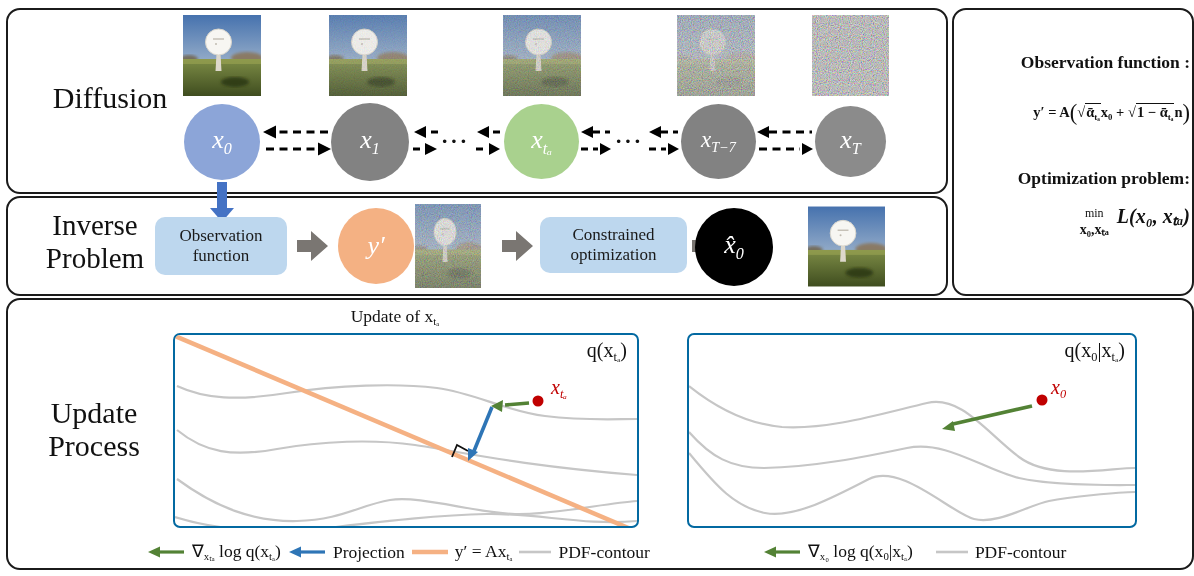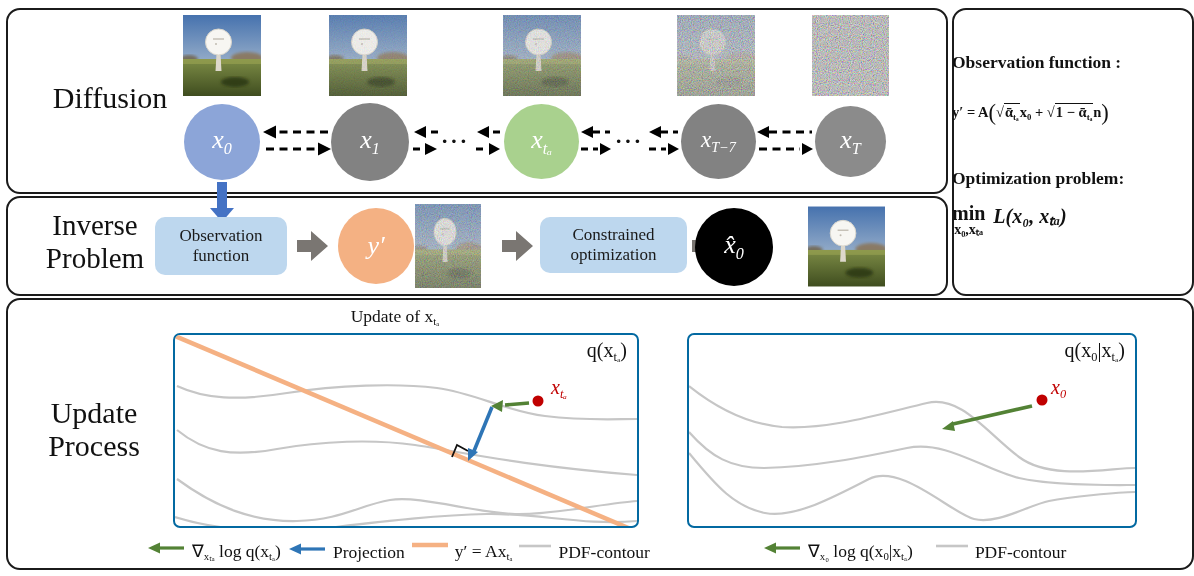--- a/index.html
+++ b/index.html
@@ -10,36 +10,36 @@
   .seclabel{position:absolute;font-size:30px;line-height:36px;text-align:center;color:#111;}
   .circle{position:absolute;border-radius:50%;display:flex;align-items:center;justify-content:center;}
   .nlabel{color:#fff;font-size:26px;font-style:italic;line-height:1;}
   .nlabel sub{font-size:0.62em;font-style:italic;vertical-align:-0.35em;}
   sub{font-size:0.62em;vertical-align:-0.3em;}
   .photo{position:absolute;display:block;}
   .procbox{position:absolute;background:#bdd7ee;border-radius:10px;display:flex;flex-direction:column;
            align-items:center;justify-content:center;font-size:17px;line-height:20px;color:#1a1a1a;}
   .dots{position:absolute;font-size:22px;font-weight:bold;letter-spacing:2px;text-align:center;line-height:26px;}
   .svgabs{position:absolute;display:block;}
-  .paneltxt{position:absolute;left:0;width:238px;text-align:left;}
+  .paneltxt{position:absolute;left:0;width:238px;text-align:right;}
   .phead{font-weight:bold;font-size:17.5px;}
   .formula{font-size:14.5px;font-weight:bold;white-space:nowrap;}
   .bigp{font-size:1.55em;font-weight:normal;vertical-align:-0.12em;}
   .rad{border-top:1.4px solid #111;padding:0 1px;}
   .minwrap{display:inline-flex;flex-direction:column;align-items:center;vertical-align:middle;margin-right:8px;}
-  .minop{font-size:20px;font-weight:bold;line-height:20px;}
+  .minop{font-size:12px;font-weight:normal;line-height:20px;}
   .minsub{font-size:14px;font-weight:bold;line-height:13px;}
   .objective{font-size:20px;font-weight:bold;font-style:italic;}
   .strow{font-size:19px;font-weight:bold;}
   .plot-title{position:absolute;text-align:center;font-size:17.5px;}
   .corner-label{position:absolute;top:4px;right:10px;font-size:20px;color:#111;}
   .pointlabel{position:absolute;color:#c00000;font-style:italic;font-size:20px;line-height:1;}
   .legend{position:absolute;display:flex;align-items:center;font-size:17.5px;white-space:nowrap;}
   .legend .icon{display:inline-block;margin:0 6px;}
-  .lg-item{display:inline-flex;}
+  .lg-item{display:inline-flex;align-items:center;}
 </style>
 </head>
 <body>
 
 <div id="canvas">
 
   <svg width="0" height="0" style="position:absolute" aria-hidden="true">
     <defs>
       <linearGradient id="skyG" x1="0" y1="0" x2="0" y2="1">
         <stop offset="0" stop-color="#4672ae"></stop>

